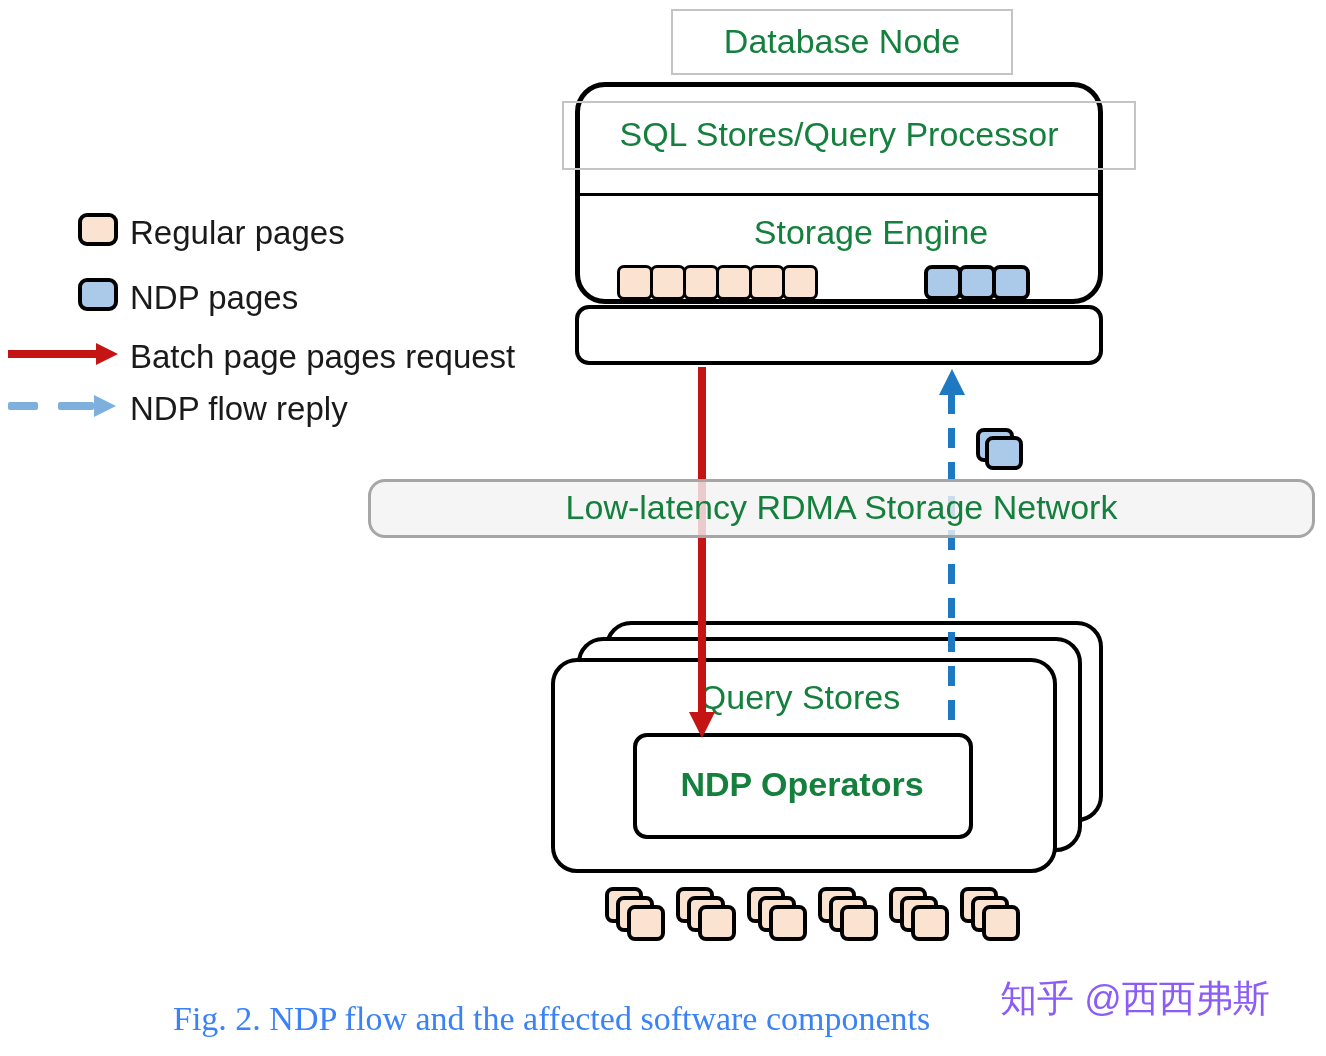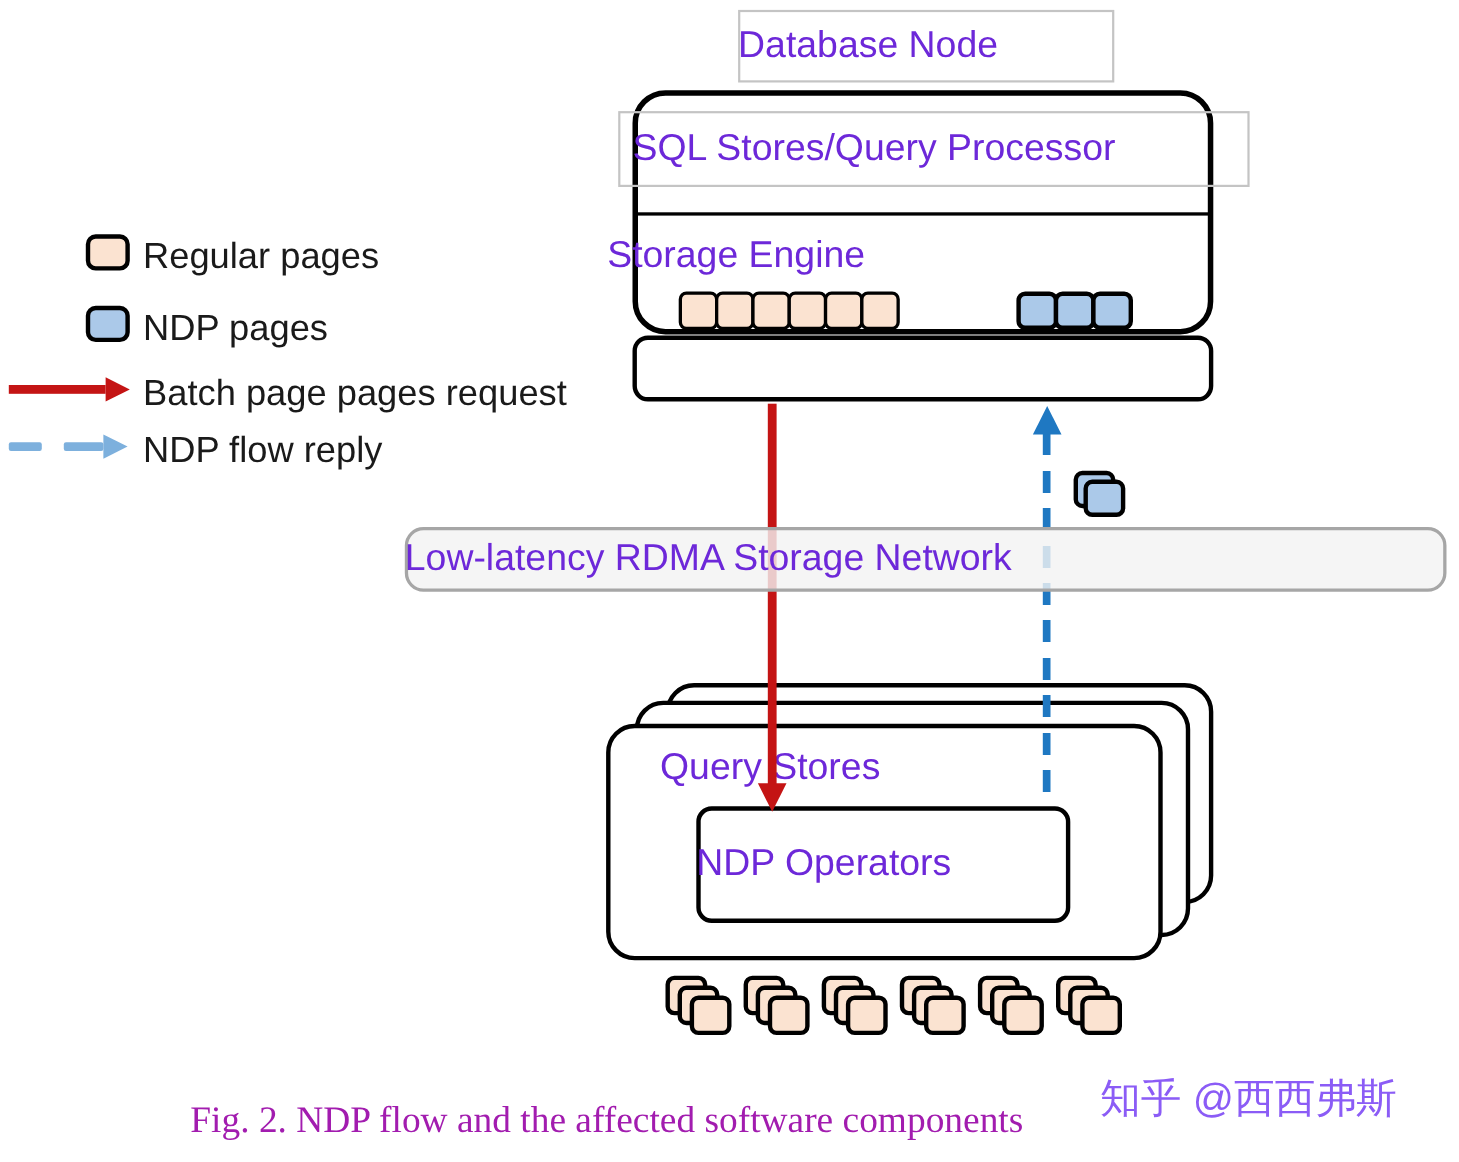--- a/index.html
+++ b/index.html
@@ -11,30 +11,30 @@
     --faint:#c4c4c4;
     --net-border:#a6a6a6;
   }
   html,body{margin:0;padding:0;background:#fff;}
   #canvas{
     position:relative;width:1326px;height:1056px;background:#ffffff;overflow:hidden;
     font-family:"Liberation Sans",sans-serif;color:#111;
   }
   .abs{position:absolute;}
   .box{position:absolute;background:#fff;border:4px solid #000;box-sizing:border-box;}
-  .lbl{position:absolute;color:#6d28d9;}
+  .lbl{position:absolute;text-align:center;color:#15803d;}
 
   
   #db-label-box{left:671px;top:9px;width:342px;height:66px;border:2px solid var(--faint);background:#fff;z-index:6;box-sizing:border-box;}
   #db-label{left:671px;top:9px;width:342px;height:66px;line-height:64px;font-size:34px;z-index:7;}
   #db-main-box{left:575px;top:82px;width:528px;height:222px;border-width:5px;border-radius:30px;z-index:2;}
   #sql-gray-rect{left:562px;top:101px;width:574px;height:69px;border:2px solid var(--faint);background:transparent;z-index:5;box-sizing:border-box;}
   #sql-label{left:575px;top:101px;width:528px;height:69px;line-height:67px;font-size:34px;z-index:6;}
   #db-divider{left:577px;top:193px;width:524px;height:3px;background:#000;z-index:3;}
-  #storage-label{left:552px;top:212px;width:560px;height:40px;line-height:40px;font-size:34px;z-index:3;}
+  #storage-label{left:575px;top:212px;width:560px;height:40px;line-height:40px;font-size:34px;z-index:3;padding-left:16px;}
 
   #se-regular-pages{left:617px;top:265px;display:flex;z-index:3;}
   .se-page{width:36px;height:35px;border:3px solid #000;border-radius:7px;background:var(--regular-page);margin-left:-3px;box-sizing:border-box;}
   #se-ndp-pages{left:924px;top:265px;display:flex;z-index:3;}
   .se-page.blue{width:38px;height:35px;border:4px solid #000;border-radius:8px;background:var(--ndp-page);margin-left:-4px;}
   .se-page:first-child{margin-left:0;}
 
   #sal-box{left:575px;top:305px;width:528px;height:60px;border-radius:14px;z-index:2;}
   #sal-label{left:575px;top:305px;width:528px;height:60px;line-height:58px;font-size:32px;z-index:3;}
 
@@ -67,29 +67,29 @@
   
   #rdma-bar{left:368px;top:479px;width:947px;height:59px;background:rgba(243,243,243,0.82);border:3px solid var(--net-border);border-radius:17px;z-index:4;box-sizing:border-box;}
   #rdma-label{left:368px;top:479px;width:947px;height:59px;line-height:57px;font-size:34px;z-index:4;}
 
   
   #ps-back{left:605px;top:621px;width:498px;height:201px;border-radius:26px;z-index:2;}
   #ps-mid{left:577px;top:637px;width:505px;height:215px;border-radius:26px;z-index:2;}
   #ps-front{left:551px;top:658px;width:506px;height:215px;border-radius:26px;z-index:2;}
   #ps-label{left:600px;top:678px;width:400px;font-size:34px;z-index:3;}
   #ndp-ops-box{left:633px;top:733px;width:340px;height:106px;border-radius:14px;z-index:3;}
-  #ndp-ops-label{left:633px;top:733px;width:384px;height:106px;line-height:102px;font-size:34px;z-index:4;}
+  #ndp-ops-label{left:610px;top:733px;width:384px;height:106px;line-height:102px;font-size:34px;z-index:4;font-weight:bold;}
 
   
   #bottom-stacks{left:605px;top:887px;width:420px;height:60px;z-index:2;}
   .page-stack{position:absolute;width:62px;height:56px;top:0;}
   .page-stack .stack-page{position:absolute;width:38px;height:36px;border:4px solid #000;border-radius:8px;background:var(--regular-page);box-sizing:border-box;}
 
   
-  #caption{left:173px;top:1000px;width:1040px;font-family:"Liberation Serif",serif;font-size:34px;color:#a21caf;text-align:left;white-space:nowrap;}
+  #caption{left:173px;top:1000px;width:1040px;font-family:"Liberation Serif",serif;font-size:34px;color:#3b82f6;text-align:left;white-space:nowrap;}
   #watermark{left:1000px;top:974px;font-size:37px;color:#8b5cf6;z-index:7;white-space:nowrap;}
 </style>
 </head>
 <body>
 
 <div id="canvas">
 
   <div class="abs" id="db-label-box"></div>
   <div class="lbl" id="db-label">Database Node</div>
 

